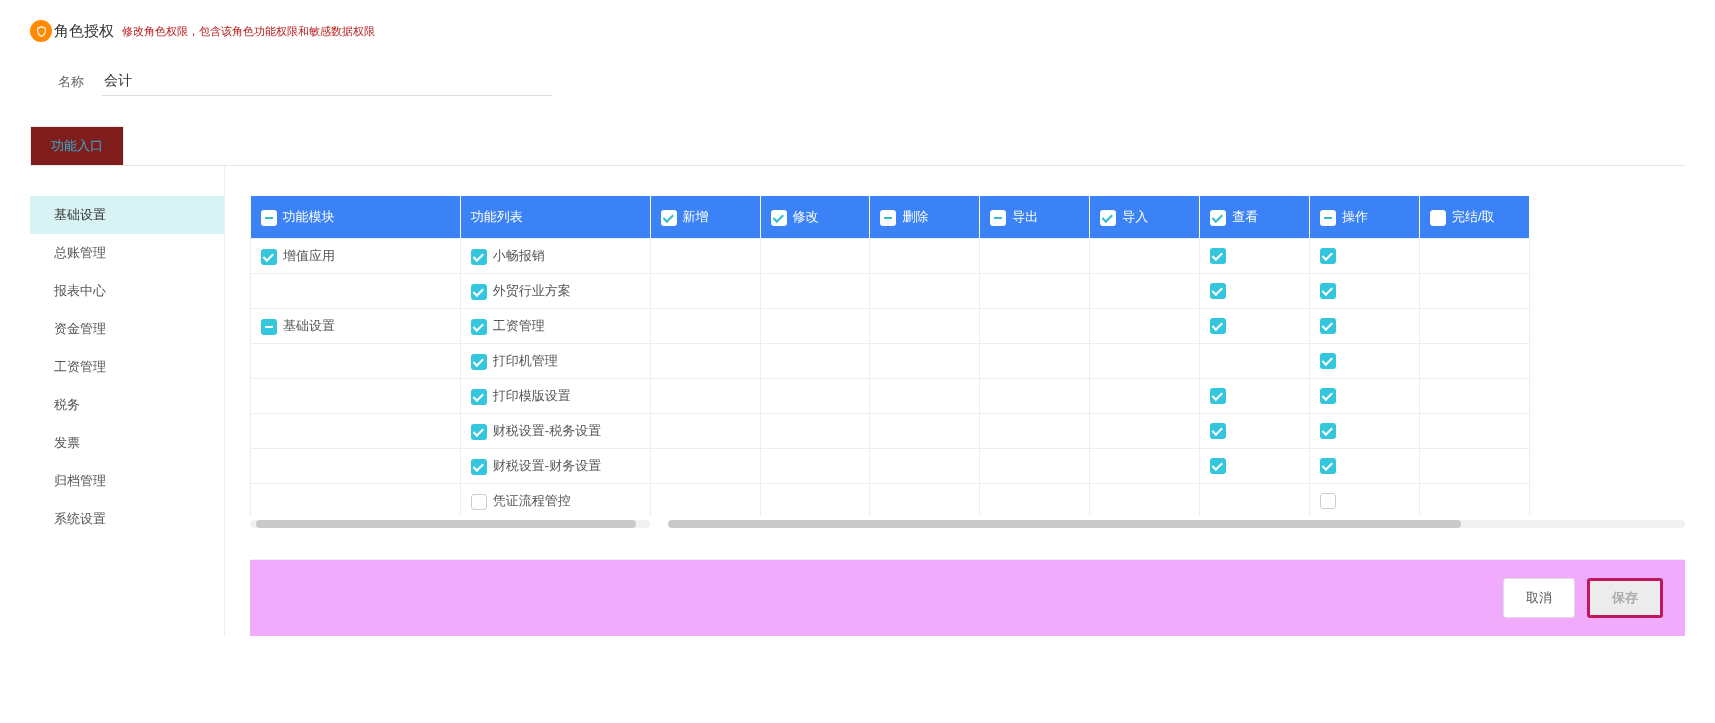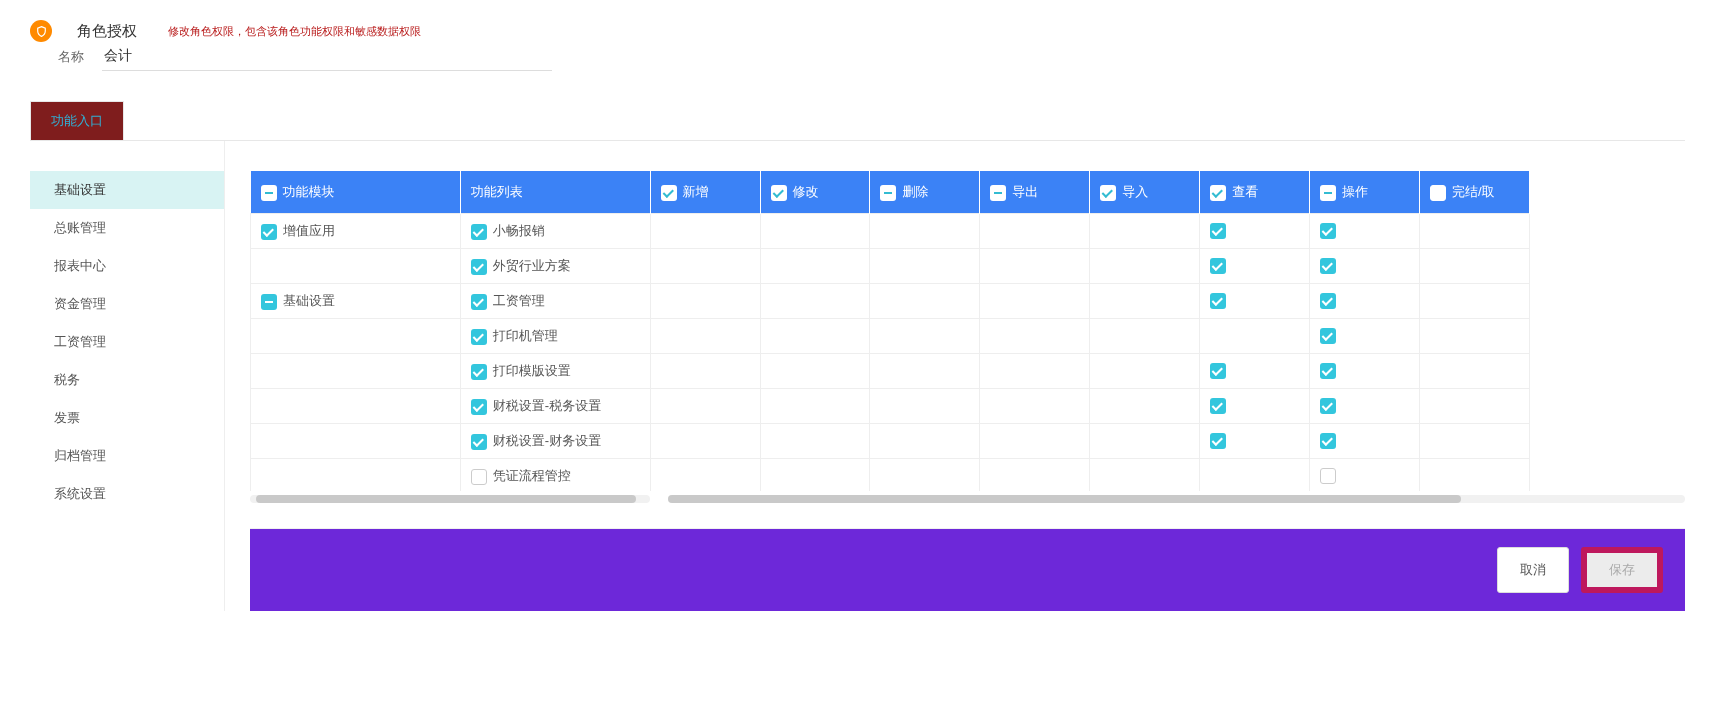--- a/index.html
+++ b/index.html
@@ -8,21 +8,22 @@
     font-size: 13px;
     color: #333;
     background: #fff;
   }
   .page {
     padding: 20px 30px 0 30px;
   }
   .header {
     display: flex;
     align-items: center;
-    gap: 25px;
+    gap: 2px;
+    margin-bottom: 25px;
   }
   .header-icon {
     width: 22px; height: 22px;
     background: #ff8a00;
     border-radius: 50%;
     display: flex; align-items: center; justify-content: center;
     color: #fff;
   }
   .header-icon svg { width: 13px; height: 13px; }
   .header-title { font-size: 15px; color: #333; }
@@ -151,30 +152,30 @@
   }
   .hscroll-thumb {
     position: absolute; top: 0; height: 8px; background: #c9c9c9;
     border-radius: 4px;
   }
   .footer {
     margin-top: auto;
     display: flex; justify-content: flex-end; gap: 12px;
     padding: 18px 22px;
     border-top: 1px solid #f0f0f0;
-    background: #6d28d9;
+    background: #f0abfc;
   }
   .btn {
     padding: 8px 22px;
     border-radius: 3px;
     font-size: 13px;
     cursor: pointer;
   }
   .btn-cancel { border: 1px solid #ddd; background: #fff; color: #555; }
-  .btn-save { border: 6px solid #be185d; background: #ececec; color: #aaa; cursor: not-allowed; }
+  .btn-save { border: 3px solid #be185d; background: #ececec; color: #aaa; cursor: not-allowed; font-weight: bold; }
 </style>
 </head>
 <body>
 
 <div class="page">
   <div class="header">
     <span class="header-icon">
       <svg viewBox="0 0 24 24" fill="none" stroke="currentColor" stroke-width="2.2">
         <path d="M12 3l7 3v5c0 5-3 8-7 10-4-2-7-5-7-10V6l7-3z"></path>
       </svg>

